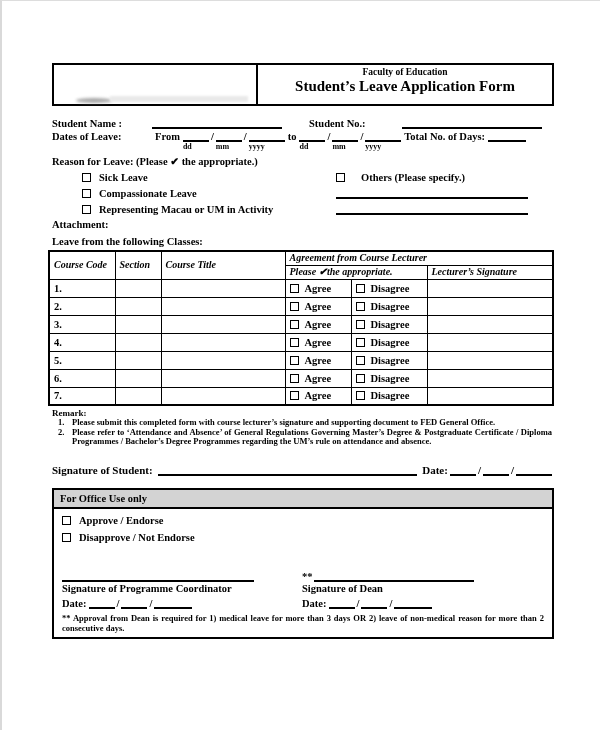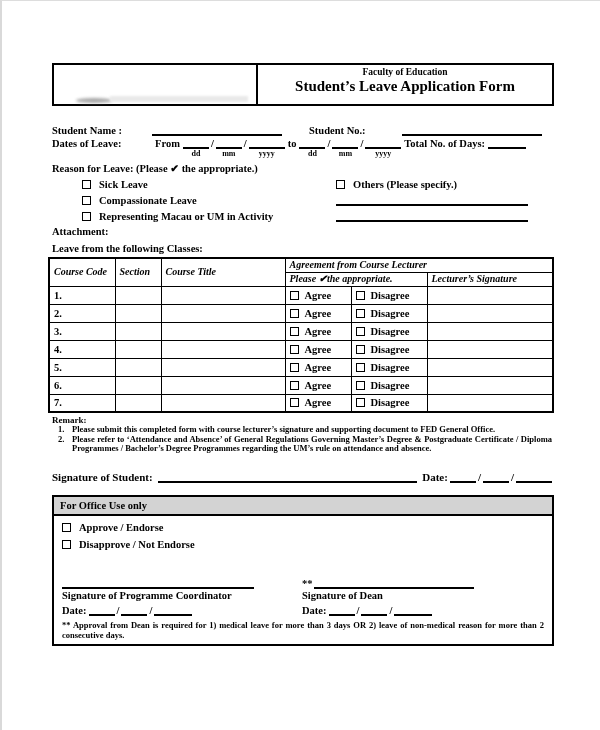--- a/index.html
+++ b/index.html
@@ -18,37 +18,37 @@
   .header-box { display:flex; border:2px solid #000; height:43px; }
   .header-left { width:202px; position:relative; }
   .logo-smudge { position:absolute; bottom:2px; left:56px; width:138px; height:6px; background:#e9e9e9; filter:blur(1px); }
   .logo-blob { position:absolute; bottom:1px; left:22px; width:36px; height:5px; background:#a8a8a8; border-radius:50%; filter:blur(1.5px); }
   .header-right { flex:1; border-left:2px solid #000; display:flex; flex-direction:column; align-items:center; }
   .faculty { font-size:9.5px; line-height:11px; margin-top:2px; }
   .form-title { font-size:15px; line-height:16px; }
   .form-code-row { width:100%; border-top:1.5px solid #000; text-align:center; font-size:9px; line-height:11px; font-weight:normal; }
 
   
-  .info { margin-top:14px; font-size:10.5px;font-family:Liberation Serif, serif; }
+  .info { margin-top:7px; font-size:10.5px;font-family:Liberation Serif, serif; }
   .irow { display:flex; align-items:flex-end; height:16px; }
   .l1 { width:100px; } .gap { width:27px; } .l2 { width:93px; }
   .blank { display:inline-block; border-bottom:2px solid #000; height:11px; }
   .w130 { width:130px; } .w140 { width:140px; } .w26 { width:26px; } .w36 { width:36px; } .w38 { width:38px; } .w192 { width:192px; } .w160 { width:160px; }
   .drow { display:flex; align-items:flex-start; height:24px; margin-top:1px; }
-  .ditem { display:flex; flex-direction:column; align-items:center; }
+  .ditem { display:flex; flex-direction:column; align-items:flex-start; }
   .ditem .blank { height:12px; }
   .sub { font-size:8px; line-height:9px; height:9px; }
   .dword { line-height:14px; padding:0 3px; }
   .dsl { line-height:14px; padding:0 2px; }
 
   
   .sec-label { font-size:10.5px; height:15px; line-height:15px; }
   .opt-row { display:flex; height:16px; }
   .opt-left { width:284px; display:flex; align-items:center; padding-left:30px; font-size:10.5px;text-align:center; }
-  .opt-right { flex:1; display:flex; align-items:center; font-size:10.5px; }
+  .opt-right { flex:1; display:flex; align-items:center; font-size:10.5px;gap:8px; }
   .opt-right.line-only { align-items:flex-end; padding-bottom:2px; }
   .cb { display:inline-block; width:9px; height:9px; border:1.5px solid #000; margin-right:8px; flex:none; background:#fff; }
 
   
   table.classes { border-collapse:collapse; width:506px; margin-left:-4px; margin-top:1px; table-layout:fixed; border:2px solid #000; }
   table.classes th, table.classes td { border:1.2px solid #000; padding:0 4px; font-size:10px; overflow:hidden; }
   table.classes th { font-style:italic; font-weight:bold; text-align:left; line-height:12px; height:14px; }
   th.cnt { text-align:center; }
   table.classes td { height:18px; font-weight:bold; font-size:10.5px; }
   .cb-i { display:inline-block; width:9px; height:9px; border:1.5px solid #000; margin-right:6px; vertical-align:-1px; background:#fff; }

